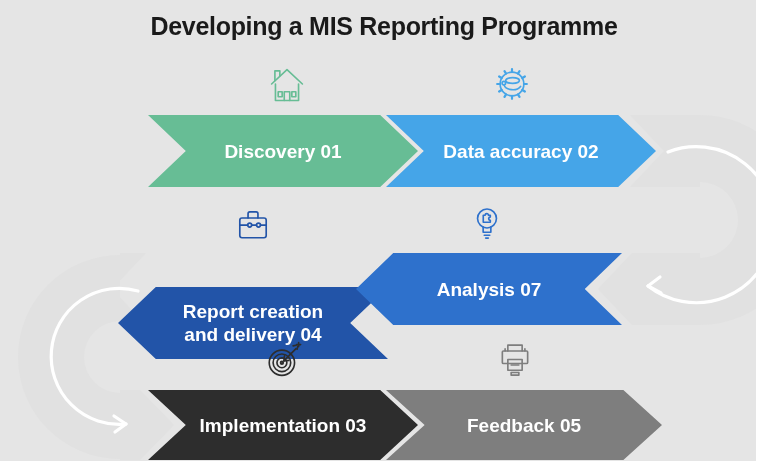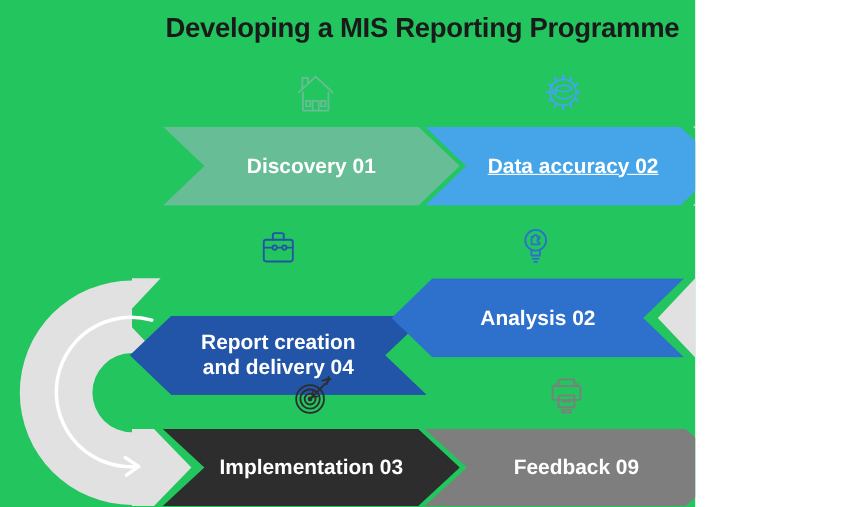--- a/index.html
+++ b/index.html
@@ -1,28 +1,28 @@
 <!DOCTYPE html>
 <html style="--title-text: #1a1a1a; --step-text: #ffffff; --connector-gray: #e1e1e1; --connector-arrow: #ffffff; --background: #ffffff;"><head>
 <meta charset="utf-8">
 <style>
   html,body{margin:0;padding:0;background:#fff;}
-  .canvas{position:relative;width:632px;height:461px;background:#22c55e;overflow:hidden;
+  .canvas{position:relative;width:756px;height:461px;background:#e5e5e5;overflow:hidden;
           font-family:"Liberation Sans","DejaVu Sans",sans-serif;}
   .title{position:absolute;top:12px;left:0;width:768px;text-align:center;
          font-size:25px;font-weight:800;color:#1a1a1a;letter-spacing:-0.3px;margin:0;}
   .step{position:absolute;display:flex;align-items:center;justify-content:center;
         color:#fff;font-weight:bold;font-size:19px;line-height:23px;text-align:center;}
   .arrow-right{clip-path:polygon(0 0,86% 0,100% 50%,86% 100%,0 100%,14% 50%);}
   .arrow-left{clip-path:polygon(100% 0,14% 0,0 50%,14% 100%,100% 100%,86% 50%);}
   .row1{top:115px;height:72px;}
   .row2{top:253px;height:72px;}
   .row3{top:390px;height:70px;}
   .s-discovery{left:148px;width:270px;}
-  .s-dataacc{left:386px;width:270px;text-decoration:underline;}
+  .s-dataacc{left:386px;width:270px;}
   .s-report{left:118px;width:270px;padding:0 50px;box-sizing:border-box;}
   .s-analysis{left:356px;width:266px;}
   .s-impl{left:148px;width:270px;}
   .s-feedback{left:386px;width:276px;}
   .icon{position:absolute;width:44px;height:44px;}
   .icon svg{width:100%;height:100%;fill:none;stroke-width:1.5;stroke-linecap:round;stroke-linejoin:round;}
   .i-house{left:265px;top:62px;}
   .i-gear{left:490px;top:62px;}
   .i-brief{left:231px;top:202px;}
   .i-bulb{left:465px;top:202px;}
@@ -61,28 +61,28 @@
     <span>Discovery 01</span>
   </div>
   <div class="step row1 arrow-right s-dataacc" style="background: rgb(69, 165, 232);">
     <span>Data accuracy 02</span>
   </div>
 
   <div class="step row2 arrow-left s-report" style="background: rgb(34, 84, 168); margin-top: 34px;">
     <span>Report creation and delivery 04</span>
   </div>
   <div class="step row2 arrow-left s-analysis" style="background: rgb(46, 113, 204);">
-    <span>Analysis 02</span>
+    <span>Analysis 07</span>
   </div>
 
   <div class="step row3 arrow-right s-impl" style="background: rgb(45, 45, 45);">
     <span>Implementation 03</span>
   </div>
   <div class="step row3 arrow-right s-feedback" style="background: rgb(126, 126, 126);">
-    <span>Feedback 09</span>
+    <span>Feedback 05</span>
   </div>
 
   <span class="icon i-house">
     <svg viewBox="0 0 40 40" style="stroke: rgb(103, 189, 149);">
       <path d="M6 20 L20 7 L34 20"></path>
       <path d="M9 17 V8 H13.5 V12.5"></path>
       <path d="M9.5 20 V35 H30.5 V20"></path>
       <path d="M17.5 35 V27 H22.5 V35"></path>
       <rect x="12" y="27" width="3.6" height="4.6"></rect>
       <rect x="24.4" y="27" width="3.6" height="4.6"></rect>

